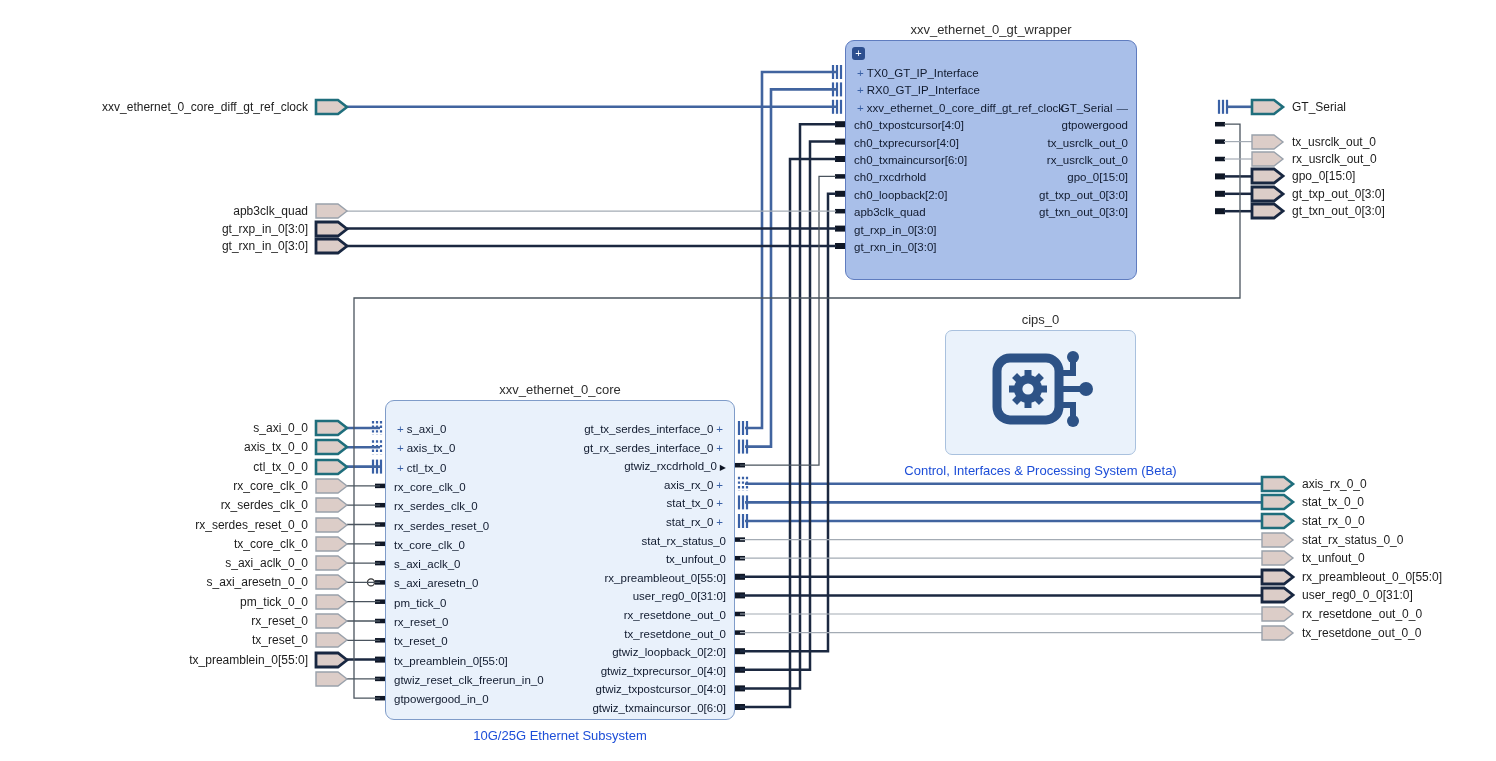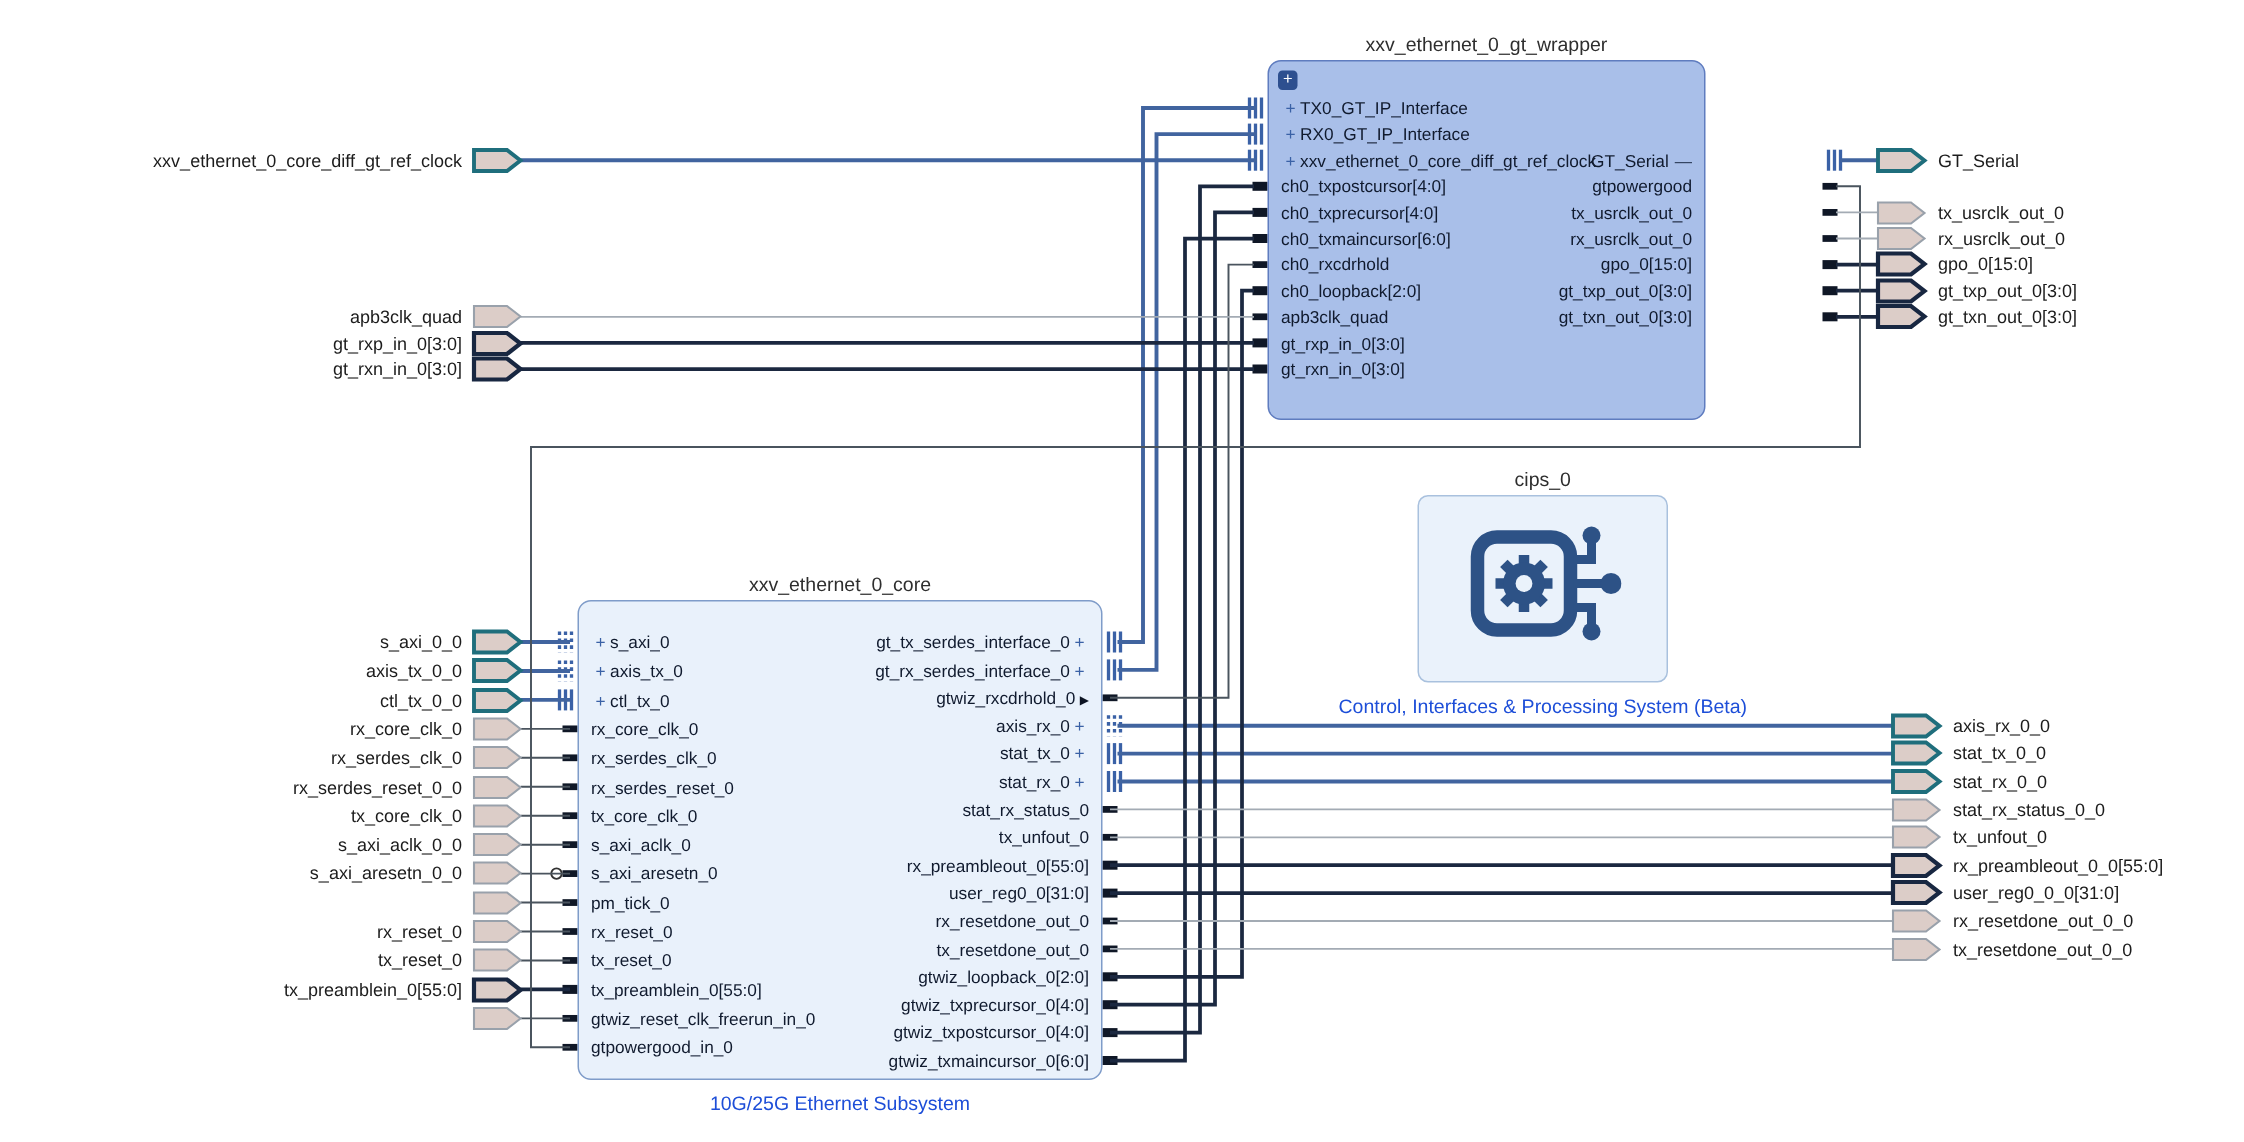--- a/index.html
+++ b/index.html
@@ -210,21 +210,21 @@
         <div class="pin pr" style="top: 187.4px;"><span>user_reg0_0[31:0]</span></div>
         <div class="pin pr" style="top: 206px;"><span>rx_resetdone_out_0</span></div>
         <div class="pin pr" style="top: 224.6px;"><span>tx_resetdone_out_0</span></div>
         <div class="pin pr" style="top: 243.2px;"><span>gtwiz_loopback_0[2:0]</span></div>
         <div class="pin pr" style="top: 261.8px;"><span>gtwiz_txprecursor_0[4:0]</span></div>
         <div class="pin pr" style="top: 280.4px;"><span>gtwiz_txpostcursor_0[4:0]</span></div>
         <div class="pin pr" style="top: 299px;"><span>gtwiz_txmaincursor_0[6:0]</span></div>
       </div>
   </div>
 
-  <div class="block blk-cips" id="blk-cips" style="left:945px;top:330px;width:167px;height:125px;text-align:center;">
+  <div class="block blk-cips" id="blk-cips" style="left:945px;top:330px;width:191px;height:125px;text-align:center;">
     <div class="blk-title">cips_0</div>
     <div class="blk-caption">Control, Interfaces &amp; Processing System (Beta)</div>
     <svg width="104" height="96" viewBox="0 0 104 96">
       <rect x="8" y="13" width="62" height="62" rx="13" fill="none" stroke="#2d5286" stroke-width="9"></rect>
       <g fill="#2d5286">
         <g id="teeth">
             <rect x="35.5" y="25" width="7" height="8" transform="rotate(0 39 44)"></rect>
             <rect x="35.5" y="25" width="7" height="8" transform="rotate(45 39 44)"></rect>
             <rect x="35.5" y="25" width="7" height="8" transform="rotate(90 39 44)"></rect>
             <rect x="35.5" y="25" width="7" height="8" transform="rotate(135 39 44)"></rect>
@@ -297,20 +297,21 @@
       <polygon points="2,3 24,3 33,10 24,17 2,17" fill="#dccdc8" stroke="#99a1ab" stroke-width="1.4"></polygon>
     </svg>
     <div class="eplabel ra" style="left: 8px; top: 555.1px;">s_axi_aclk_0_0</div>
     <svg width="36" height="20" class="eport" style="left: 314px; top: 572.4px; position: absolute; z-index: 2;">
       <polygon points="2,3 24,3 33,10 24,17 2,17" fill="#dccdc8" stroke="#99a1ab" stroke-width="1.4"></polygon>
     </svg>
     <div class="eplabel ra" style="left: 8px; top: 574.4px;">s_axi_aresetn_0_0</div>
     <svg width="36" height="20" class="eport" style="left: 314px; top: 591.7px; position: absolute; z-index: 2;">
       <polygon points="2,3 24,3 33,10 24,17 2,17" fill="#dccdc8" stroke="#99a1ab" stroke-width="1.4"></polygon>
     </svg>
+    <div class="eplabel ra" style="left: 8px; top: 593.7px;">pm_tick_0_0</div>
     <svg width="36" height="20" class="eport" style="left: 314px; top: 611px; position: absolute; z-index: 2;">
       <polygon points="2,3 24,3 33,10 24,17 2,17" fill="#dccdc8" stroke="#99a1ab" stroke-width="1.4"></polygon>
     </svg>
     <div class="eplabel ra" style="left: 8px; top: 613px;">rx_reset_0</div>
     <svg width="36" height="20" class="eport" style="left: 314px; top: 630.3px; position: absolute; z-index: 2;">
       <polygon points="2,3 24,3 33,10 24,17 2,17" fill="#dccdc8" stroke="#99a1ab" stroke-width="1.4"></polygon>
     </svg>
     <div class="eplabel ra" style="left: 8px; top: 632.3px;">tx_reset_0</div>
     <svg width="36" height="20" class="eport" style="left: 314px; top: 649.6px; position: absolute; z-index: 2;">
       <polygon points="2,3 24,3 33,10 24,17 2,17" fill="#dccdc8" stroke="#182741" stroke-width="2.8"></polygon>

